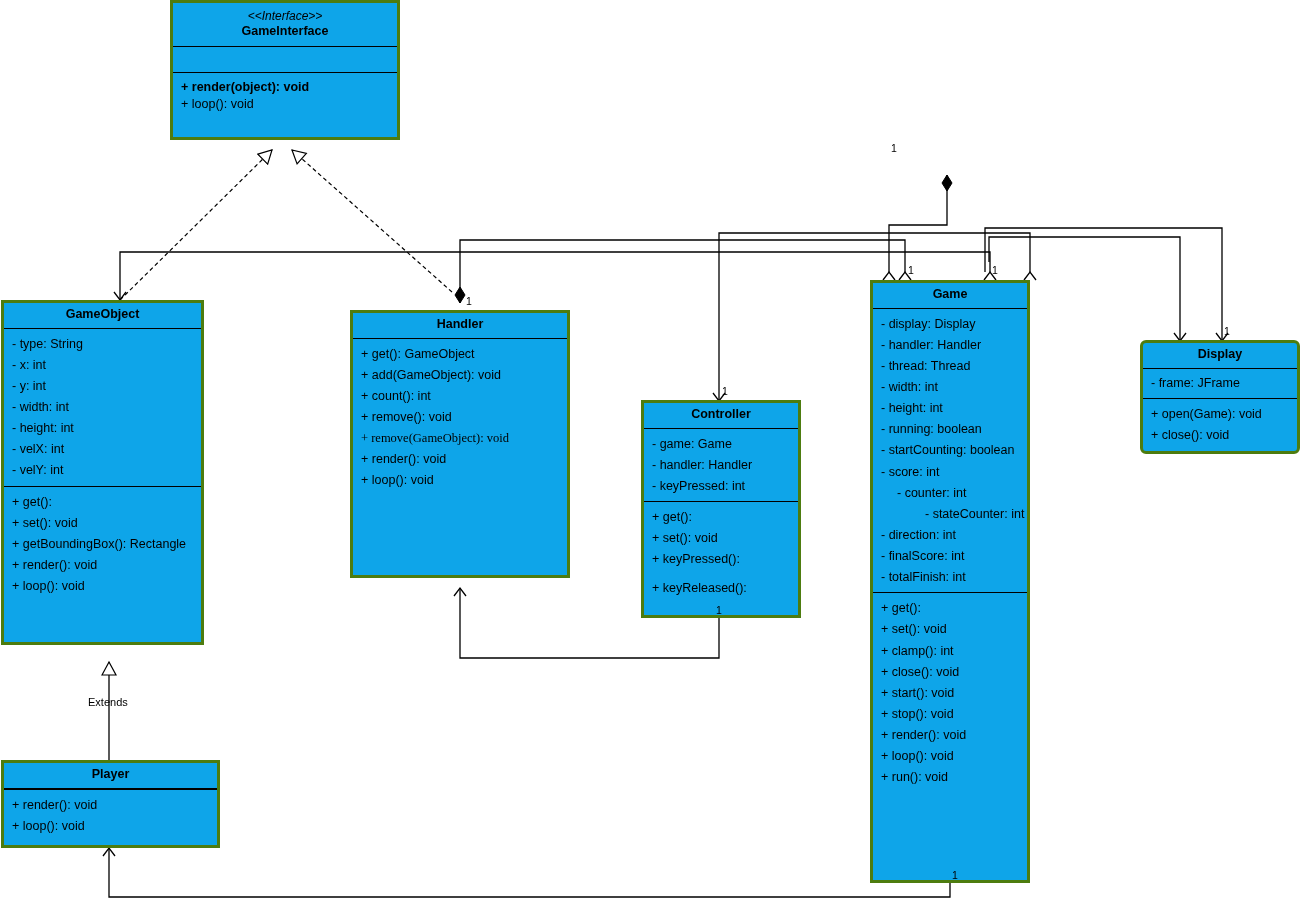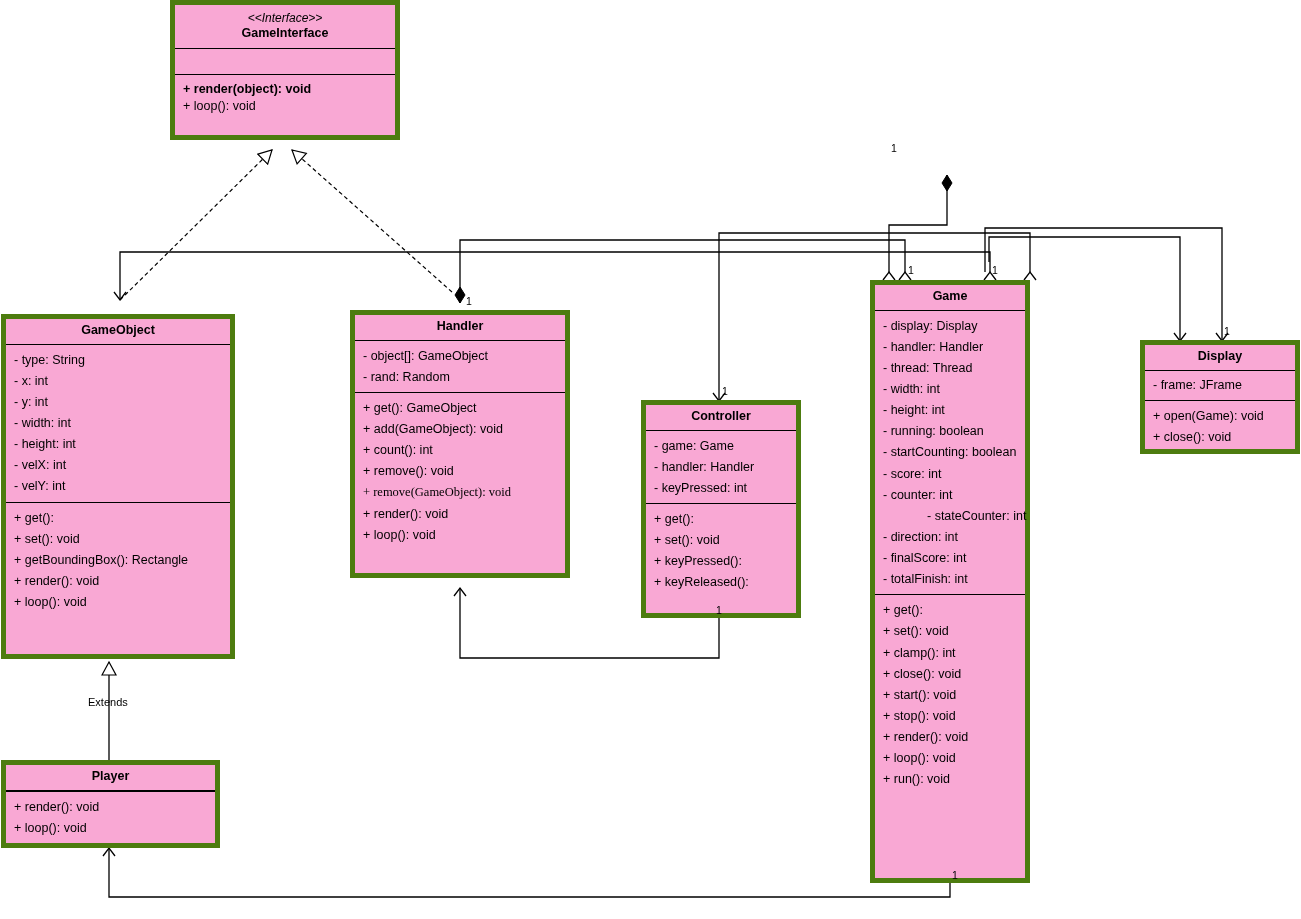--- a/index.html
+++ b/index.html
@@ -20,22 +20,22 @@
     position: absolute;
     left: 0;
     top: 0;
     width: 1301px;
     height: 919px;
     pointer-events: none;
   }
   .uml-class {
     position: absolute;
     box-sizing: border-box;
-    border: 5px solid #4d7c0f;
-    background: #f9a8d4;
+    border: 3px solid #4d7c0f;
+    background: #0ea5e9;
     z-index: 5;
   }
   .uml-title {
     box-sizing: border-box;
     text-align: center;
     font-size: 12.5px;
     font-weight: bold;
     color: #000000;
     padding: 6px 4px 6px 4px;
     border-bottom: 1px solid #000000;
@@ -165,21 +165,21 @@
       <span>GameInterface</span>
     </div>
     <div class="uml-compartment empty"></div>
     <div class="uml-compartment last">
       <div class="uml-row" style="padding:2px 0 2px 0;font-weight:bold;">+ render(object): void</div>
       <div class="uml-row" style="padding:2px 0 2px 0;">+ loop(): void</div>
     </div>
   </div>
 
 
-  <div class="uml-class" style="left:1px; top:314px; width:234px; height:345px;">
+  <div class="uml-class" style="left:1px; top:300px; width:203px; height:345px;">
     <div class="uml-title" style="padding:4px 4px 5px 4px;">
       <span>GameObject</span>
     </div>
     <div class="uml-compartment" style="padding:5px 8px 4px 8px;">
       <div class="uml-row" style="padding:4px 0;">- type: String</div>
       <div class="uml-row" style="padding:4px 0;">- x: int</div>
       <div class="uml-row" style="padding:4px 0;">- y: int</div>
       <div class="uml-row" style="padding:4px 0;">- width: int</div>
       <div class="uml-row" style="padding:4px 0;">- height: int</div>
       <div class="uml-row" style="padding:4px 0;">- velX: int</div>
@@ -191,24 +191,20 @@
       <div class="uml-row" style="padding:4px 0;">+ getBoundingBox():  Rectangle</div>
       <div class="uml-row" style="padding:4px 0;">+ render(): void</div>
       <div class="uml-row" style="padding:4px 0;">+ loop(): void</div>
     </div>
   </div>
 
   <div class="uml-class" style="left:350px; top:310px; width:220px; height:268px;">
     <div class="uml-title" style="padding:4px 4px 5px 4px;">
       <span>Handler</span>
     </div>
-    <div class="uml-compartment" style="padding:5px 8px 4px 8px;">
-      <div class="uml-row" style="padding:4px 0;">- object[]: GameObject</div>
-      <div class="uml-row" style="padding:4px 0;">- rand: Random</div>
-    </div>
     <div class="uml-compartment last" style="padding:5px 8px;">
       <div class="uml-row" style="padding:4px 0;">+ get(): GameObject</div>
       <div class="uml-row" style="padding:4px 0;">+ add(GameObject): void</div>
       <div class="uml-row" style="padding:4px 0;">+ count():  int</div>
       <div class="uml-row" style="padding:4px 0;">+ remove():  void</div>
       <div class="uml-row" style="padding:4px 0;font-family:Liberation Serif, serif;">+ remove(GameObject):  void</div>
       <div class="uml-row" style="padding:4px 0;">+ render(): void</div>
       <div class="uml-row" style="padding:4px 0;">+ loop(): void</div>
     </div>
   </div>
@@ -219,57 +215,57 @@
     </div>
     <div class="uml-compartment" style="padding:5px 8px 4px 8px;">
       <div class="uml-row" style="padding:4px 0;">- game: Game</div>
       <div class="uml-row" style="padding:4px 0;">- handler: Handler</div>
       <div class="uml-row" style="padding:4px 0;">- keyPressed: int</div>
     </div>
     <div class="uml-compartment last" style="padding:5px 8px;">
       <div class="uml-row" style="padding:4px 0;">+ get():</div>
       <div class="uml-row" style="padding:4px 0;">+ set(): void</div>
       <div class="uml-row" style="padding:4px 0;">+ keyPressed():</div>
-      <div class="uml-row" style="padding:4px 0;">+ keyReleased():</div>
+      <div class="uml-row" style="padding:4px 0;margin-top:8px;">+ keyReleased():</div>
     </div>
   </div>
 
   <div class="uml-class" style="left:870px; top:280px; width:160px; height:603px;">
     <div class="uml-title" style="padding:4px 4px 5px 4px;">
       <span>Game</span>
     </div>
     <div class="uml-compartment" style="padding:5px 8px 4px 8px;">
       <div class="uml-row" style="padding:4px 0;">- display: Display</div>
       <div class="uml-row" style="padding:4px 0;">- handler: Handler</div>
       <div class="uml-row" style="padding:4px 0;">- thread: Thread</div>
       <div class="uml-row" style="padding:4px 0;">- width: int</div>
       <div class="uml-row" style="padding:4px 0;">- height: int</div>
       <div class="uml-row" style="padding:4px 0;">- running: boolean</div>
       <div class="uml-row" style="padding:4px 0;">- startCounting: boolean</div>
       <div class="uml-row" style="padding:4px 0;">- score: int</div>
-      <div class="uml-row" style="padding:4px 0;">- counter: int</div>
+      <div class="uml-row" style="padding:4px 0;margin-left:16px;">- counter: int</div>
       <div class="uml-row" style="padding:4px 0;margin-left:44px;">- stateCounter: int</div>
       <div class="uml-row" style="padding:4px 0;">- direction: int</div>
       <div class="uml-row" style="padding:4px 0;">- finalScore: int</div>
       <div class="uml-row" style="padding:4px 0;">- totalFinish: int</div>
     </div>
     <div class="uml-compartment last" style="padding:5px 8px;">
       <div class="uml-row" style="padding:4px 0;">+ get():</div>
       <div class="uml-row" style="padding:4px 0;">+ set(): void</div>
       <div class="uml-row" style="padding:4px 0;">+ clamp():  int</div>
       <div class="uml-row" style="padding:4px 0;">+ close(): void</div>
       <div class="uml-row" style="padding:4px 0;">+ start(): void</div>
       <div class="uml-row" style="padding:4px 0;">+ stop(): void</div>
       <div class="uml-row" style="padding:4px 0;">+ render(): void</div>
       <div class="uml-row" style="padding:4px 0;">+ loop(): void</div>
       <div class="uml-row" style="padding:4px 0;">+ run(): void</div>
     </div>
   </div>
 
-  <div class="uml-class" style="left:1140px; top:340px; width:160px; height:114px;">
+  <div class="uml-class" style="left:1140px; top:340px; width:160px; height:114px;border-radius:6px;">
     <div class="uml-title" style="padding:4px 4px 5px 4px;">
       <span>Display</span>
     </div>
     <div class="uml-compartment" style="padding:5px 8px 5px 8px;">
       <div class="uml-row" style="padding:3px 0;">- frame: JFrame</div>
     </div>
     <div class="uml-compartment last" style="padding:5px 8px;">
       <div class="uml-row" style="padding:4px 0;">+ open(Game): void</div>
       <div class="uml-row" style="padding:4px 0;">+ close(): void</div>
     </div>

